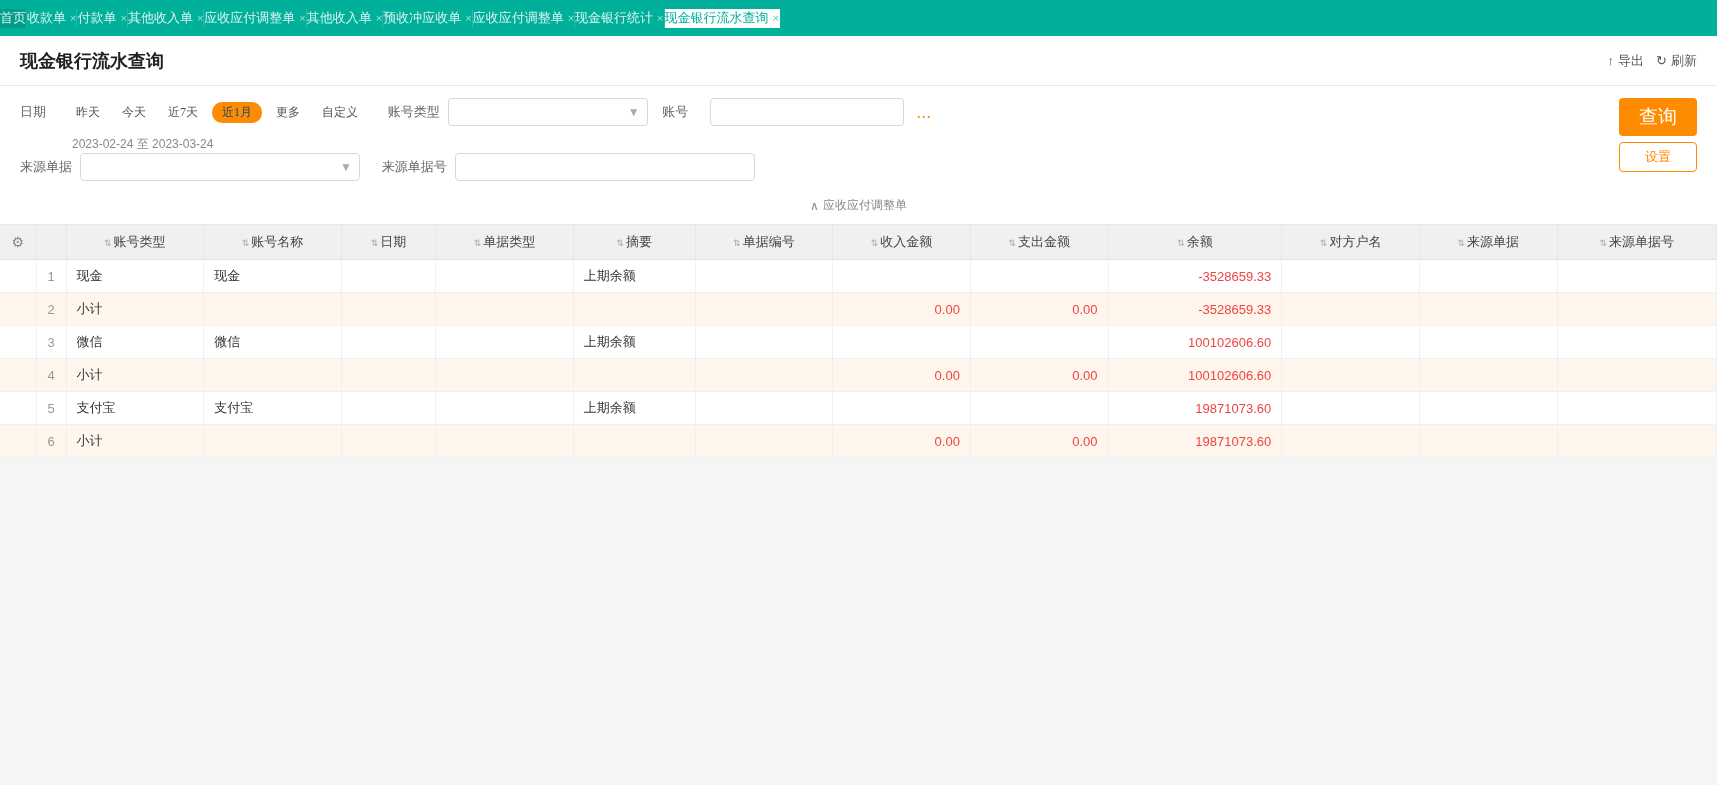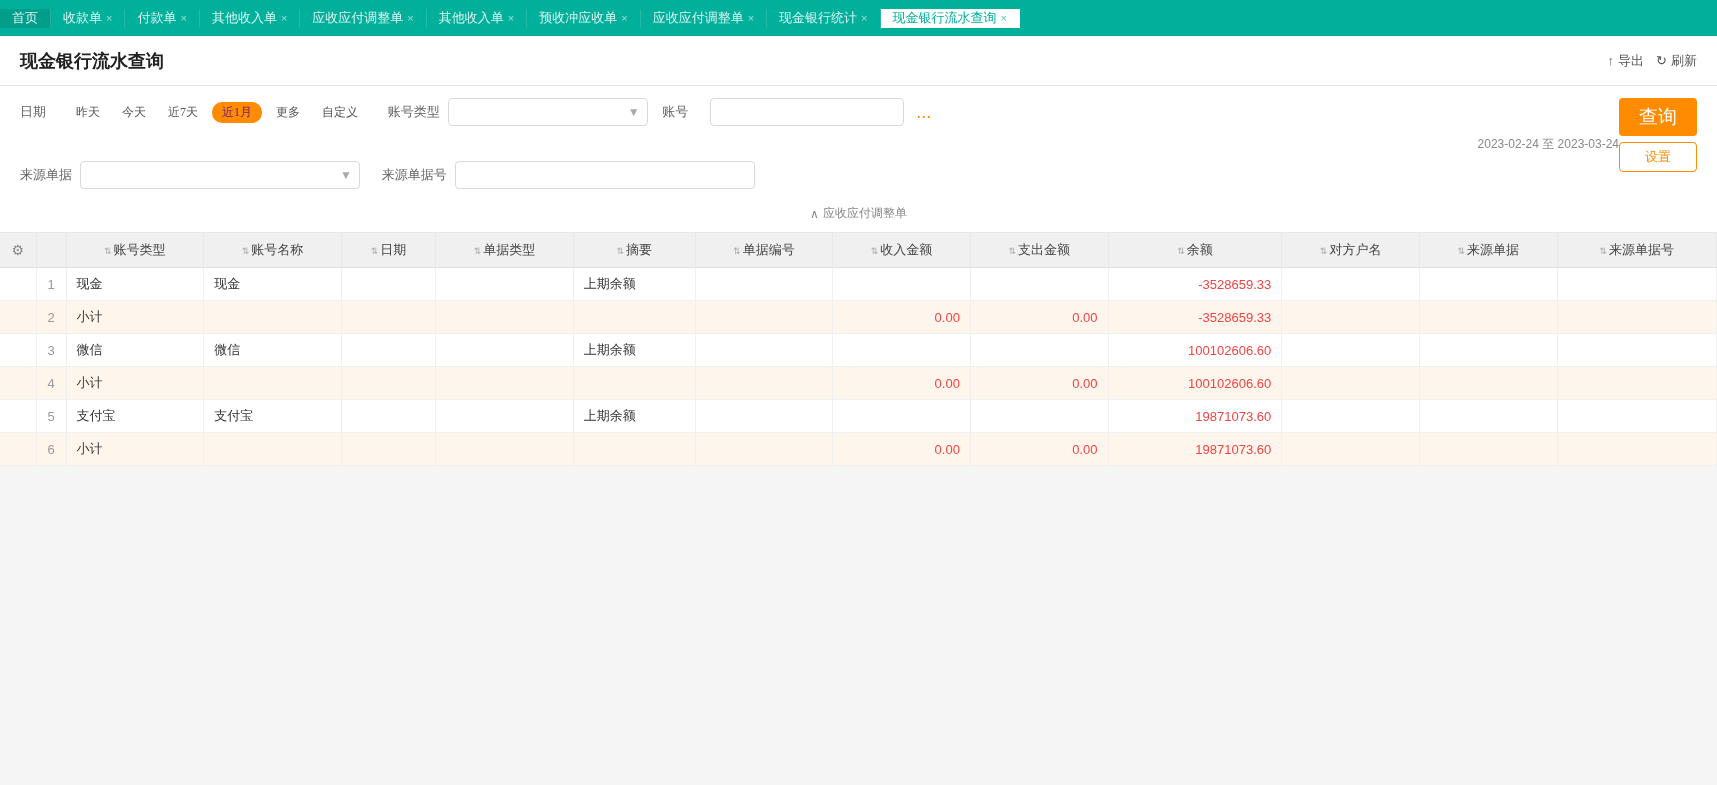--- a/index.html
+++ b/index.html
@@ -10,21 +10,21 @@
       background: #00b09b;
       display: flex;
       align-items: center;
       height: 36px;
       padding: 0 0;
       overflow: hidden;
     }
     .nav-tab {
       display: flex;
       align-items: center;
-      padding: 0 12px;
+      padding: 0 0;
       height: 19px;
       color: rgba(255,255,255,0.85);
       font-size: 13px;
       cursor: pointer;
       white-space: nowrap;
       border-right: 1px solid rgba(255,255,255,0.15);
       gap: 4px;
     }
     .nav-tab.home {
       background: rgba(0,0,0,0.1);
@@ -98,21 +98,21 @@
       border-radius: 3px;
       font-size: 12px;
       cursor: pointer;
       border: none;
       background: none;
       color: #555;
       font-family: Liberation Serif, serif;
     }
     .date-btn.active {
       background: #ff8c00;
-      color: #701a75;
+      color: #0c4a6e;
       border-radius: 10px;
       padding: 2px 10px;
     }
     .date-range {
       font-size: 12px;
       color: #888;
       margin-left: 4px;
     }
     .filter-select {
       border: 1px solid #d9d9d9;
@@ -335,21 +335,21 @@
             <option value=""></option>
           </select>
           <span class="select-arrow">▼</span>
         </div>
         &nbsp;&nbsp;&nbsp;&nbsp;
         <span class="filter-label">账号</span>
         <input class="filter-input" style="min-width: 160px;" type="text" value="">
         <span class="dots-btn">...</span>
       </div>
 
-      <div style="padding-left:48px; margin-bottom:8px;text-align:right;">
+      <div style="padding-left:48px; margin-bottom:0;">
         <span class="date-range">2023-02-24 至 2023-03-24</span>
       </div>
 
       <div class="filter-row">
         <span class="filter-label">来源单据</span>
         <div class="select-wrapper">
           <select class="filter-select" style="min-width:280px;">
             <option value=""></option>
           </select>
           <span class="select-arrow">▼</span>

